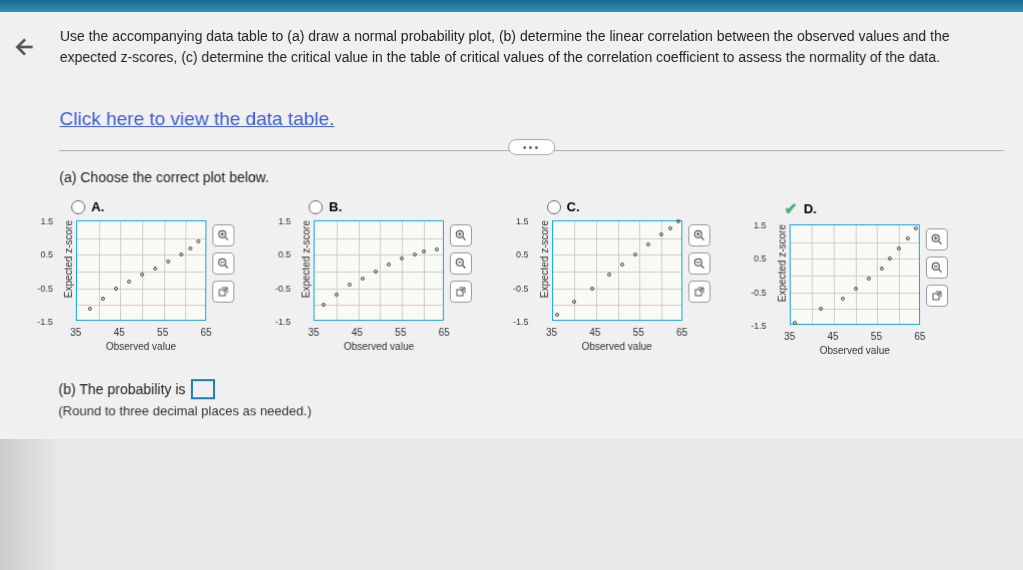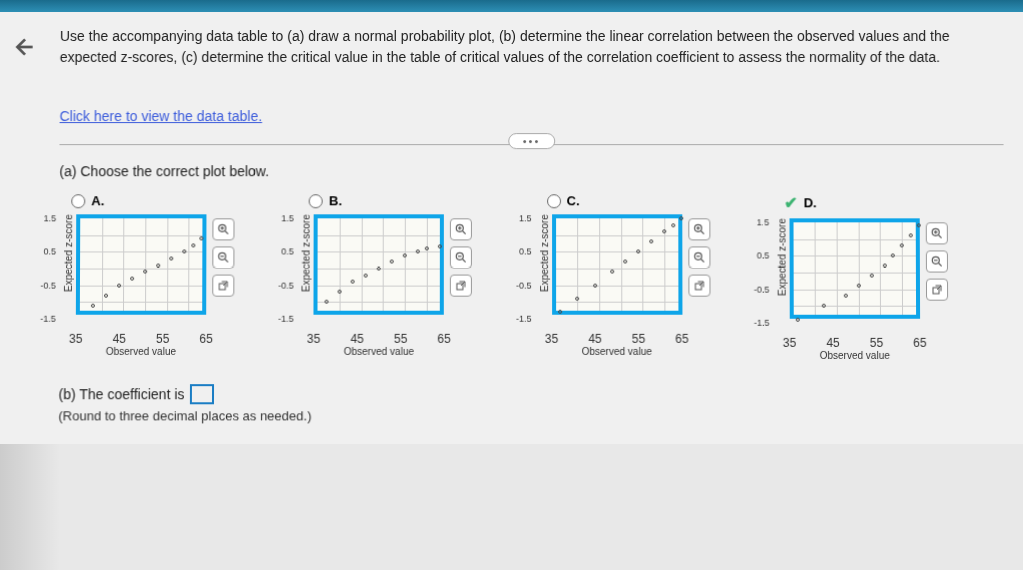--- a/index.html
+++ b/index.html
@@ -37,21 +37,21 @@
     }
     .problem-text {
       font-size: 14px;
       line-height: 1.5;
       color: #222;
       margin-bottom: 10px;
     }
     .link {
       color: #3b5bdb;
       text-decoration: underline;
-      font-size: 14px;
+      font-size: 19px;
       display: block;
       margin-bottom: 2px;
       cursor: pointer;
       margin-top: 40px;
     }
     .divider {
       border: none;
       border-top: 1px solid #aaa;
       margin: 18px 0 6px 0;
       position: relative;
@@ -119,21 +119,21 @@
       margin-right: 2px;
       padding-top: 10px;
     }
     .plot-box {
       position: relative;
     }
     .chart {
       width: 130px;
       height: 100px;
       background: #fafaf5;
-      border: 4px solid #0ea5e9;
+      border: 1px solid #0ea5e9;
       position: relative;
     }
     .grid-h, .grid-v {
       position: absolute;
       background: #ccc;
     }
     .grid-h { left: 0; right: 0; height: 1px; }
     .grid-v { top: 0; bottom: 0; width: 1px; }
     .point {
       position: absolute;
@@ -147,25 +147,25 @@
     .yticks {
       position: absolute;
       left: -24px;
       top: 0;
       height: 100%;
       font-size: 9px;
       color: #333;
     }
     .ytick { position: absolute; right: 0; transform: translateY(-50%); }
     .xticks {
-      font-size: 12px;
+      font-size: 10px;
       color: #333;
       position: relative;
       height: 12px;
-      margin-top: 17px;
+      margin-top: 6px;
     }
     .xtick { position: absolute; transform: translateX(-50%); }
     .xlabel {
       font-size: 10px;
       text-align: center;
       color: #333;
       margin-top: 2px;
     }
     .tools {
       display: flex;
@@ -521,18 +521,18 @@
                   <path d="M9 4 h11 v11"></path>
                   <line x1="20" y1="4" x2="12" y2="12"></line>
                 </svg>
               </div>
             </div>
           </div>
         </div>
       </div>
 
     <div class="part-b">
-      <span>(b) The coefficient is </span>
+      <span>(b) The probability is </span>
       <span class="input-box"></span>
     </div>
     <p class="hint">(Round to three decimal places as needed.)</p>
   </div>
 </div>
 
 </body></html>

